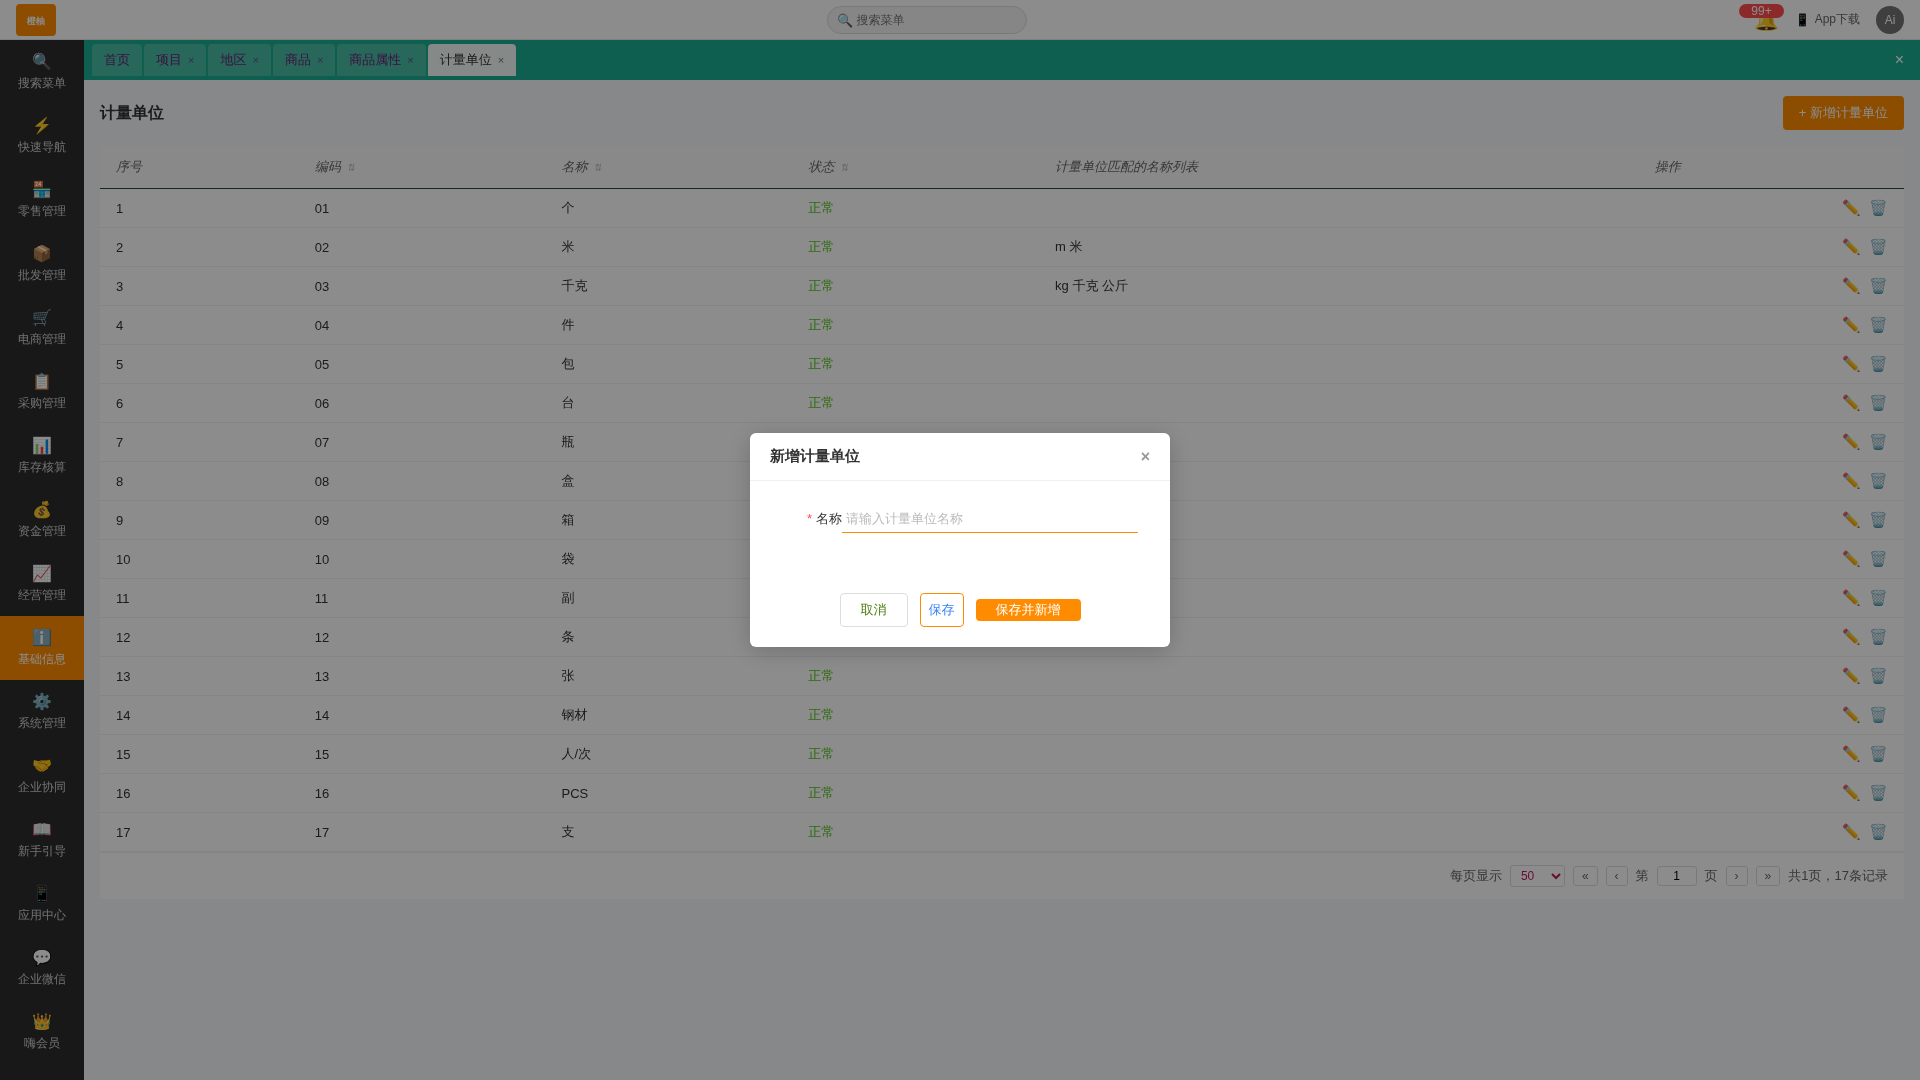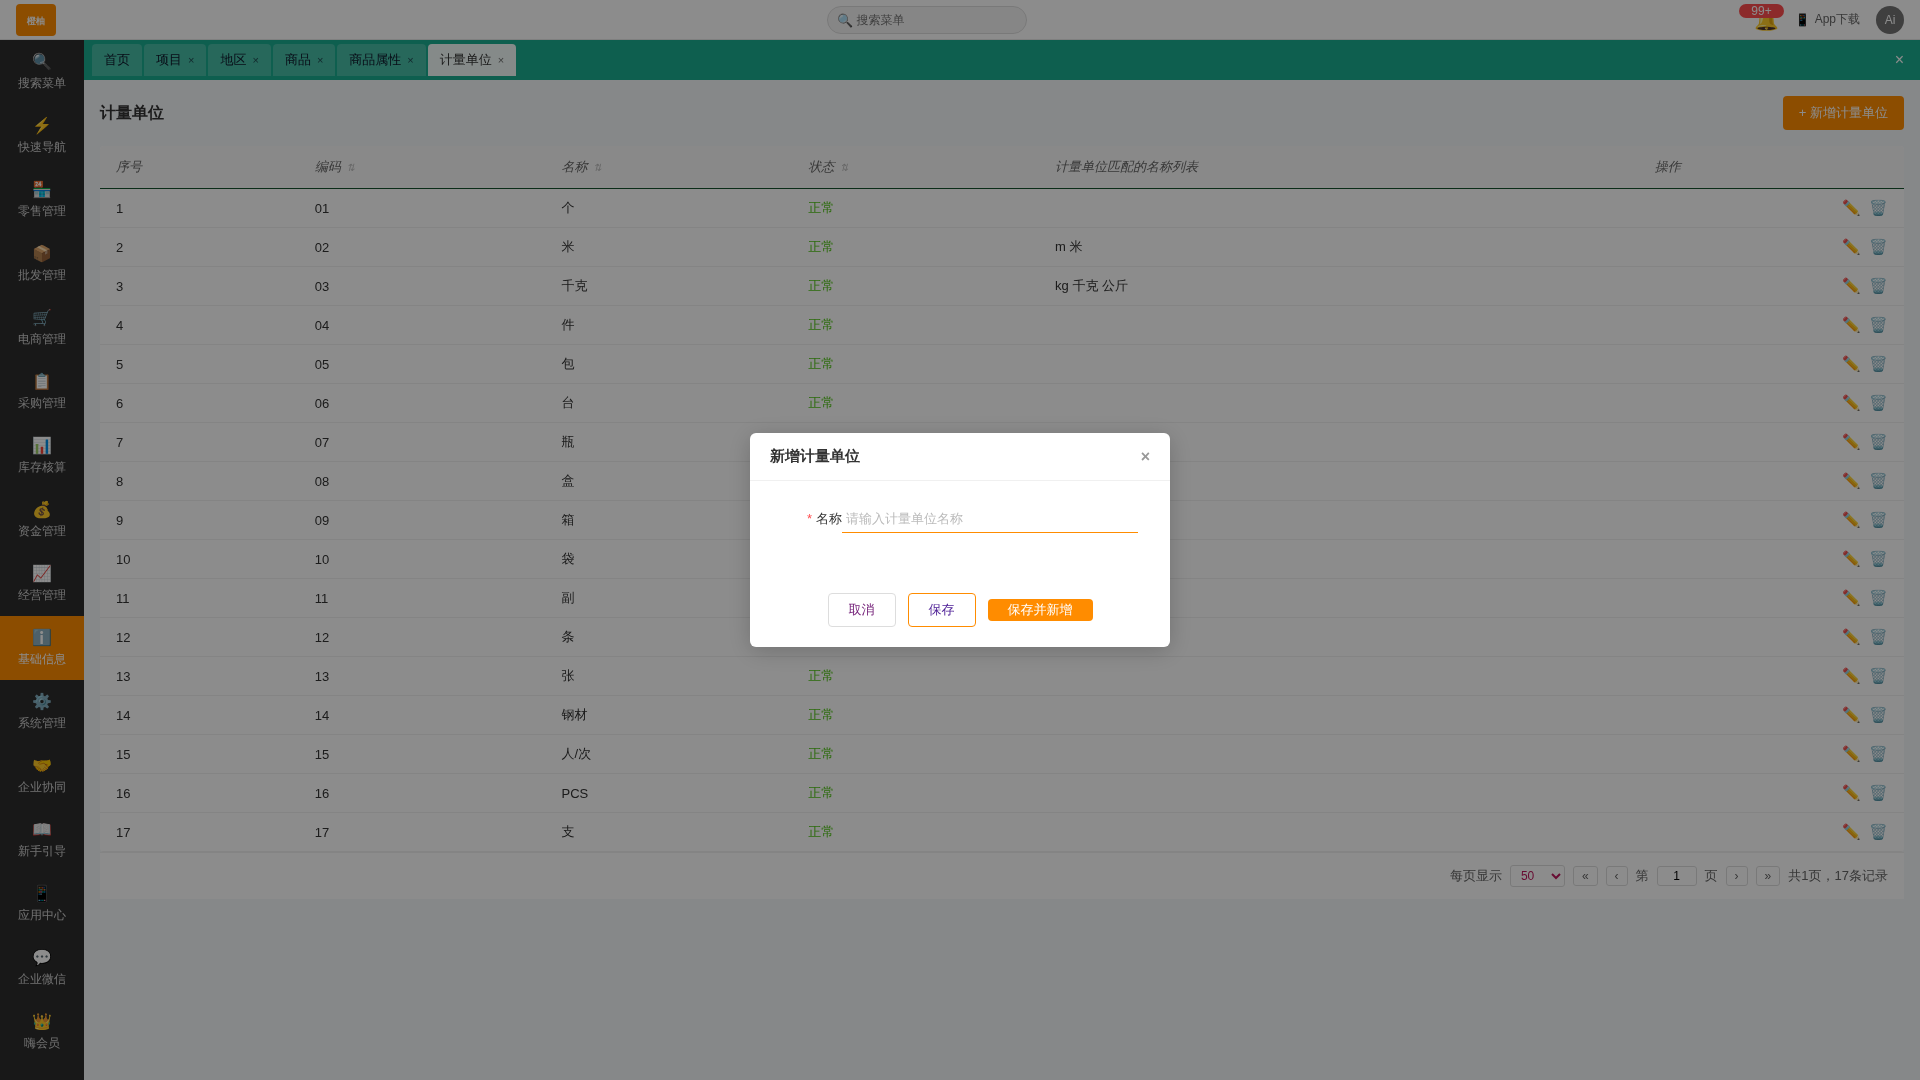--- a/index.html
+++ b/index.html
@@ -135,21 +135,21 @@
       padding: 0 8px;
       gap: 2px;
     }
     .tab-item {
       display: flex;
       align-items: center;
       padding: 0 12px;
       height: 32px;
       border-radius: 4px 4px 0 0;
       background: rgba(255,255,255,0.2);
-      color: #0f172a;
+      color: #701a75;
       cursor: pointer;
       font-size: 13px;
       gap: 6px;
     }
     .tab-item.active {
       background: rgba(255,255,255,0.95);
       color: #333;
     }
     .tab-item .tab-close {
       font-size: 11px;
@@ -340,28 +340,28 @@
       justify-content: center;
       padding: 16px 24px 20px;
       gap: 12px;
     }
     .btn-cancel {
       border: 1px solid #ddd;
       background: #fff;
       padding: 7px 20px;
       border-radius: 4px;
       cursor: pointer;
-      color: #701a75;
+      color: #4d7c0f;
       font-size: 13px;
     }
     .btn-save {
       border: 1px solid #ff8c00;
       background: #fff;
-      color: #4c1d95;
-      padding: 7px 20px;
+      color: #3b82f6;
+      padding: 7px 8px;
       border-radius: 4px;
       cursor: pointer;
       font-size: 13px;
     }
     .btn-save-new {
       background: #ff8c00;
       color: #fff;
       border: none;
       padding: 2px 20px;
       border-radius: 4px;

